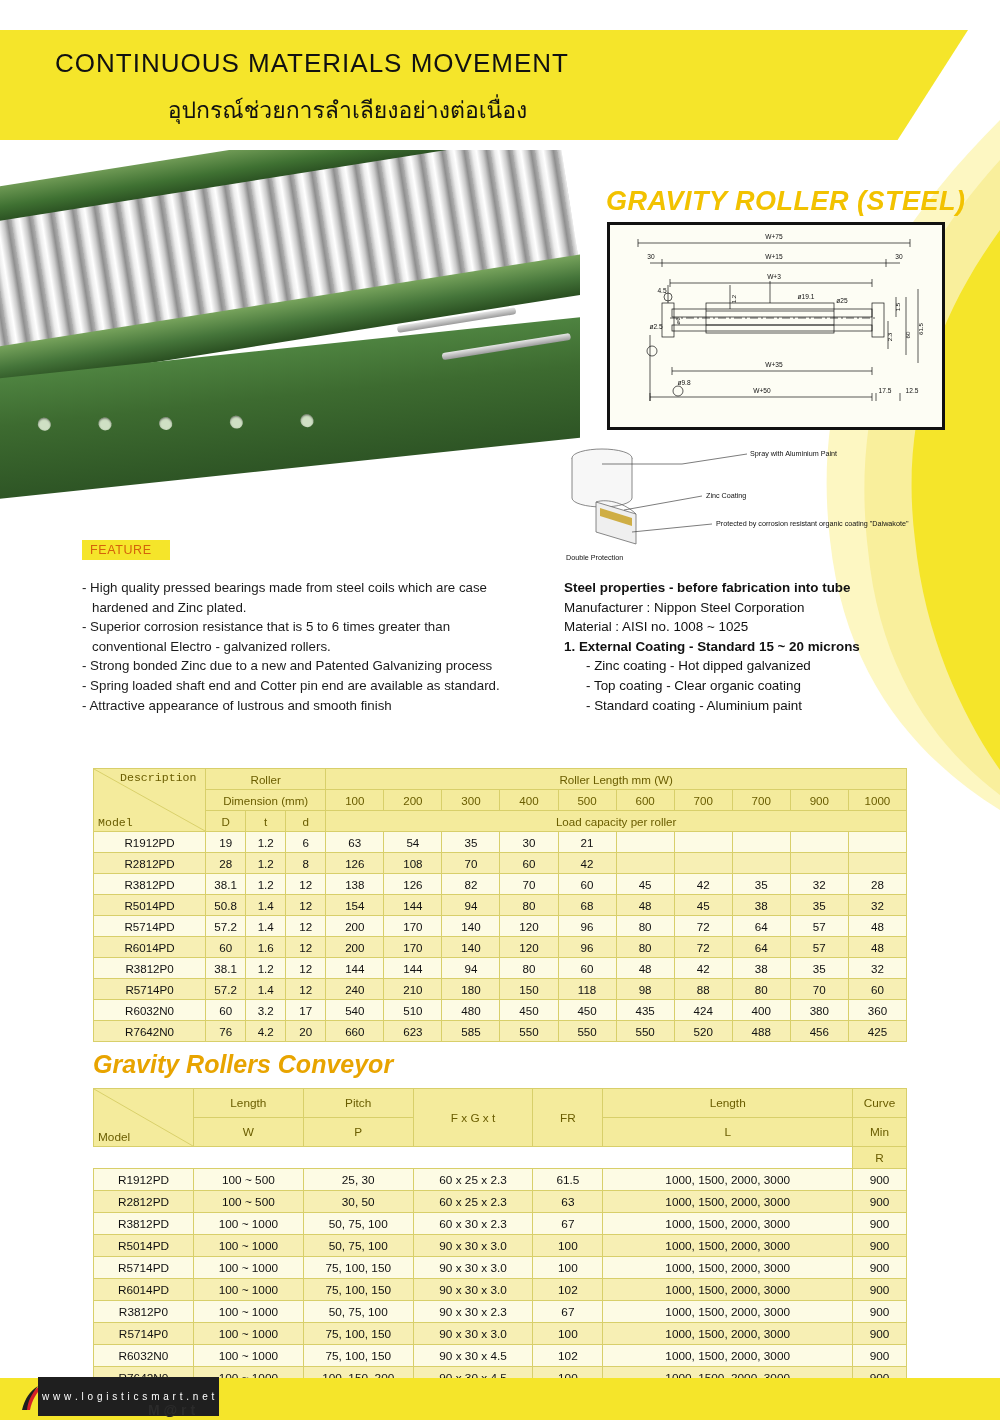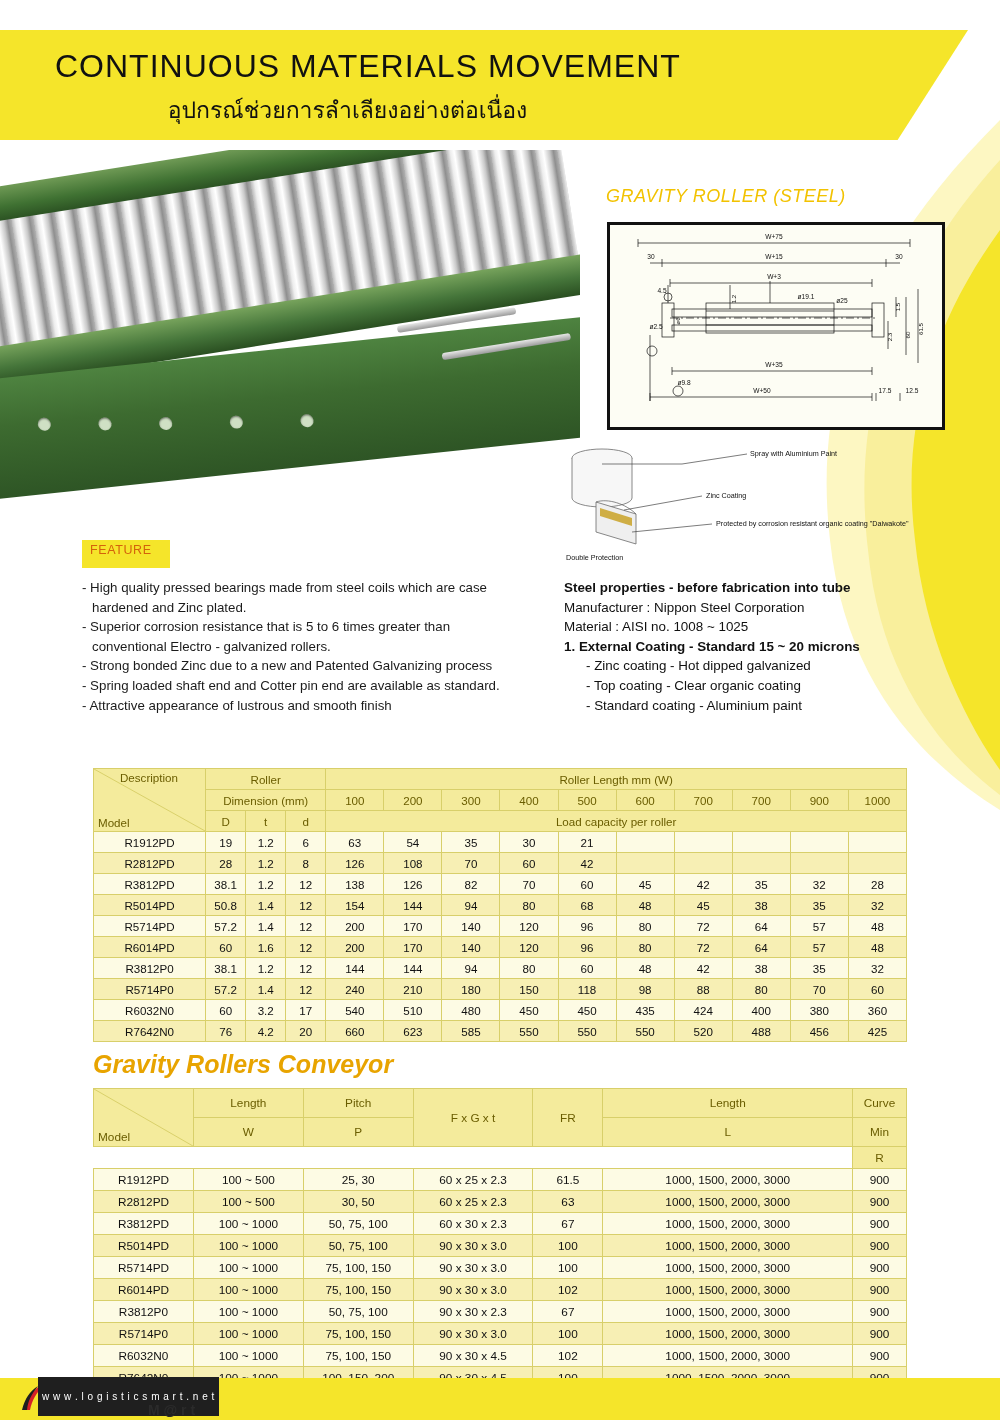--- a/index.html
+++ b/index.html
@@ -23,21 +23,21 @@
     position:absolute; left:0; top:30px; width:648px; height:110px;
     background:#f5e52a;
   }
   .header-band.tail {
     position:absolute; left:648px; top:30px; width:320px; height:110px;
     background:#f5e52a;
     clip-path: polygon(0 0, 100% 0, 100% 0, 78% 100%, 0 100%);
   }
   .header-title {
     position:absolute; left:55px; top:48px; width:880px;
-    font-size:32px; letter-spacing:1px; color:#111;
+    font-size:26px; letter-spacing:1px; color:#111;
     font-weight:400;
   }
   .header-sub {
     position:absolute; left:55px; top:92px; width:585px;
     text-align:center; font-size:23px; color:#111;
   }
 
   
   .hero {
     position:absolute; left:0; top:150px; width:580px; height:400px;
@@ -78,40 +78,40 @@
     background:#cfe0c4; box-shadow:inset 0 1px 2px rgba(0,0,0,.5);
   }
   .conv-shaft {
     position:absolute; height:7px; border-radius:3px;
     background:linear-gradient(180deg,#e8e8e8,#9a9a9a);
   }
 
   
   .gr-title {
     position:absolute; left:606px; top:186px; width:380px;
-    font-size:18px; font-style:italic; color:#f2c200; font-weight:normal;
+    font-size:27px; font-style:italic; color:#f2c200; font-weight:bold;
     letter-spacing:.5px;
   }
 
   
   .draw-box {
     position:absolute; left:607px; top:222px; width:338px; height:208px;
     background:#fdfdf4; border:3px solid #111;
   }
   .draw-box svg { display:block; }
 
   
   .coat-box {
     position:absolute; left:562px; top:440px; width:430px; height:130px;
   }
   .coat-box svg { display:block; }
 
   
   .feature-tag {
-    position:absolute; left:82px; top:540px; width:88px; height:28px;
+    position:absolute; left:82px; top:540px; width:88px; height:20px;
     background:#f5e52a; color:#d4620b; font-size:12.5px;
     letter-spacing:.6px; padding:3px 0 0 8px;
   }
   .feature-list {
     position:absolute; left:82px; top:578px; width:465px;
     font-size:13.3px; line-height:19.6px; color:#1b1b1b;
   }
   .feature-list div { margin-bottom:0; }
   .feature-list .ind { padding-left:10px; }
 
@@ -350,21 +350,21 @@
       <col style="width:58px">
     <col style="width:58px">
       <col style="width:58px">
       <col style="width:58px">
       <col style="width:58px">
     <col style="width:58px">
       <col style="width:58px">
   </colgroup>
   <thead>
     <tr>
-      <td class="diag-cell" rowspan="3" style="height:63px;">
+      <td class="diag-cell" rowspan="3" style="height:63px;font-family:Liberation Mono, monospace;">
         <svg class="diag-line" viewBox="0 0 112 63" preserveAspectRatio="none">
             <line x1="0" y1="0" x2="112" y2="63" stroke="#d8cf6a" stroke-width="1"></line>
           </svg>
         <span class="d1" style="left:26px;">Description</span>
         <span class="d2">Model</span>
       </td>
       <td class="hd" colspan="3">Roller</td>
       <td class="hd" colspan="10" rowspan="1">Roller Length mm (W)</td>
     </tr>
     <tr>

